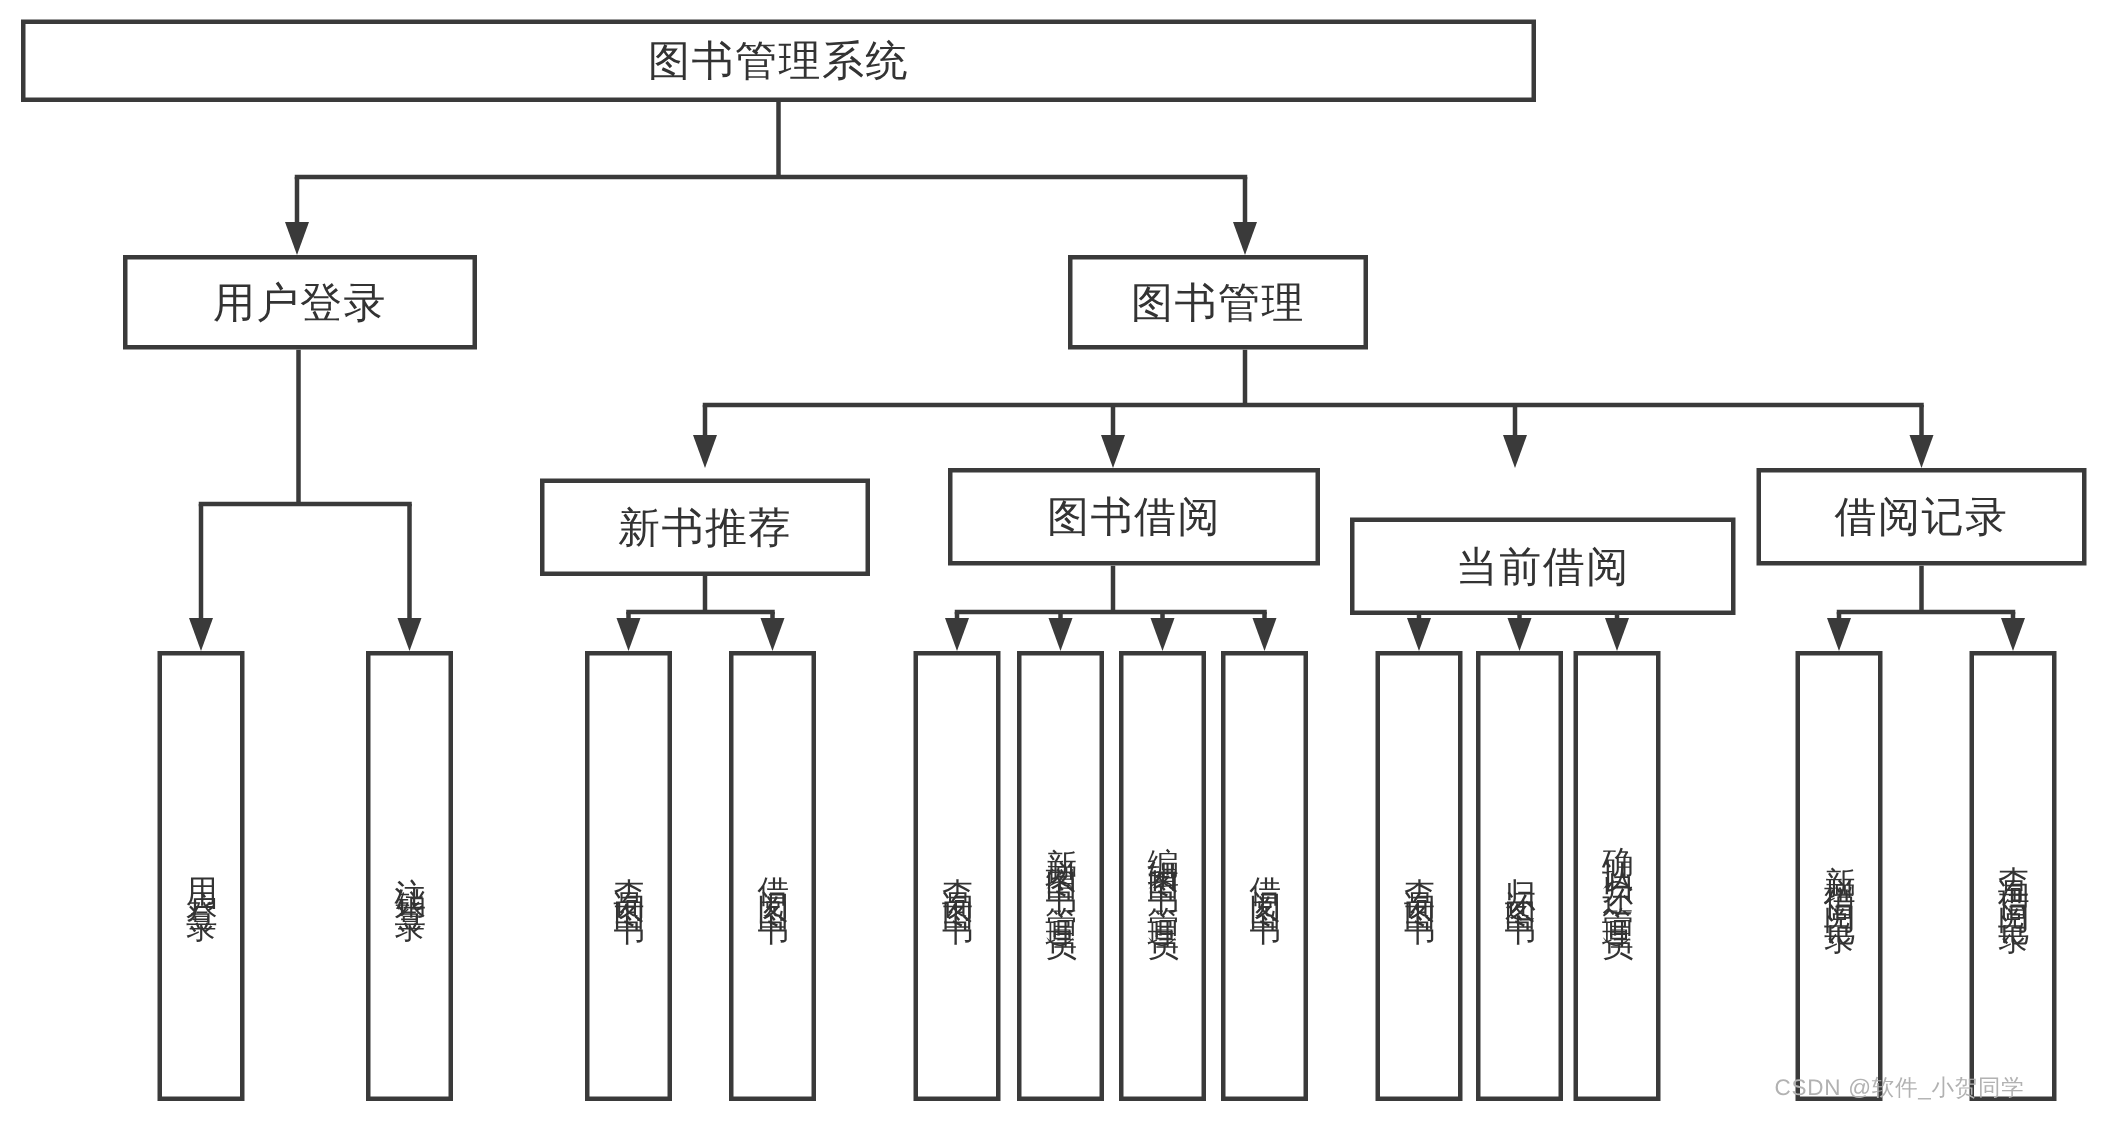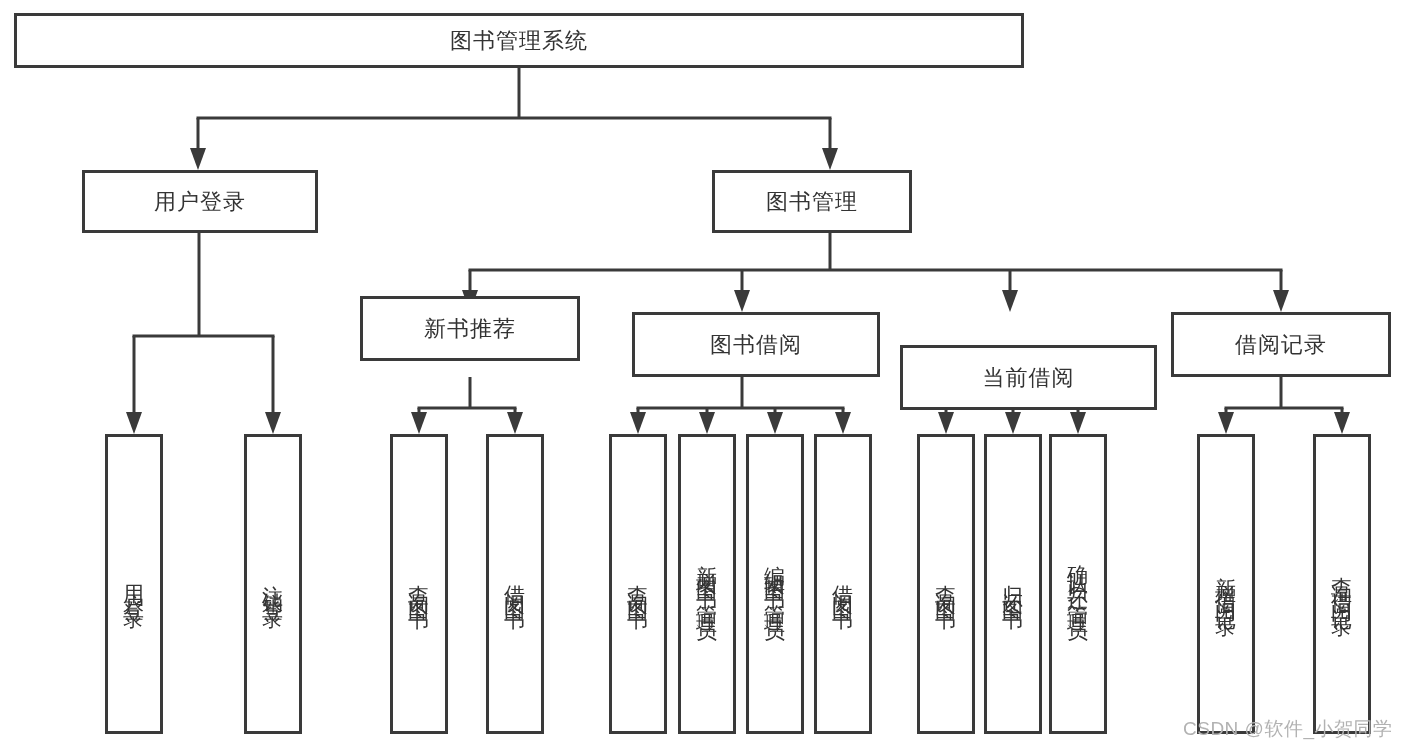--- a/index.html
+++ b/index.html
@@ -7,33 +7,33 @@
     width:1405px;height:747px;position:relative;background:#ffffff;
     font-family:"Liberation Sans","DejaVu Sans",sans-serif;overflow:hidden;
   }
   .stage{position:absolute;left:0;top:0;width:1405px;height:747px;}
   svg.connectors{position:absolute;left:0;top:0;z-index:1;}
   .box{
     position:absolute;box-sizing:border-box;background:#ffffff;
     border:3px solid #3a3a3a;z-index:2;
     display:flex;align-items:center;justify-content:center;
   }
-  .box span{color:#333333;font-size:22px;letter-spacing:1px;white-space:nowrap;}
+  .box span{color:#333333;font-size:28px;letter-spacing:1px;white-space:nowrap;}
   .leaf{
     position:absolute;box-sizing:border-box;background:#ffffff;
     border:3px solid #3a3a3a;z-index:2;width:58px;height:300px;top:434px;
     display:flex;align-items:center;justify-content:center;
   }
   .leaf span{
     writing-mode:vertical-rl;text-orientation:mixed;
     color:#333333;font-size:21px;letter-spacing:8px;line-height:1;
   }
   .watermark{
     position:absolute;left:1183px;top:716px;z-index:3;
-    color:#b2b2b2;font-size:19px;white-space:nowrap;letter-spacing:0.5px;
+    color:#b2b2b2;font-size:15px;white-space:nowrap;letter-spacing:0.5px;
   }
 </style>
 </head>
 <body>
 
 <div class="stage">
 
   <svg class="connectors" width="1405" height="747" viewBox="0 0 1405 747">
     <g stroke="#3a3a3a" stroke-width="3" fill="none">
 
@@ -104,21 +104,21 @@
     <span>图书管理系统</span>
   </div>
 
   <div class="box" style="left:82px;top:170px;width:236px;height:63px;">
     <span>用户登录</span>
   </div>
   <div class="box" style="left:712px;top:170px;width:200px;height:63px;">
     <span>图书管理</span>
   </div>
 
-  <div class="box" style="left:360px;top:296px;width:220px;height:65px;">
+  <div class="box" style="left:360px;top:319px;width:220px;height:65px;">
     <span>新书推荐</span>
   </div>
   <div class="box" style="left:632px;top:312px;width:248px;height:65px;">
     <span>图书借阅</span>
   </div>
   <div class="box" style="left:900px;top:312px;width:257px;height:65px;margin-top:33px;">
     <span>当前借阅</span>
   </div>
   <div class="box" style="left:1171px;top:312px;width:220px;height:65px;">
     <span>借阅记录</span>

